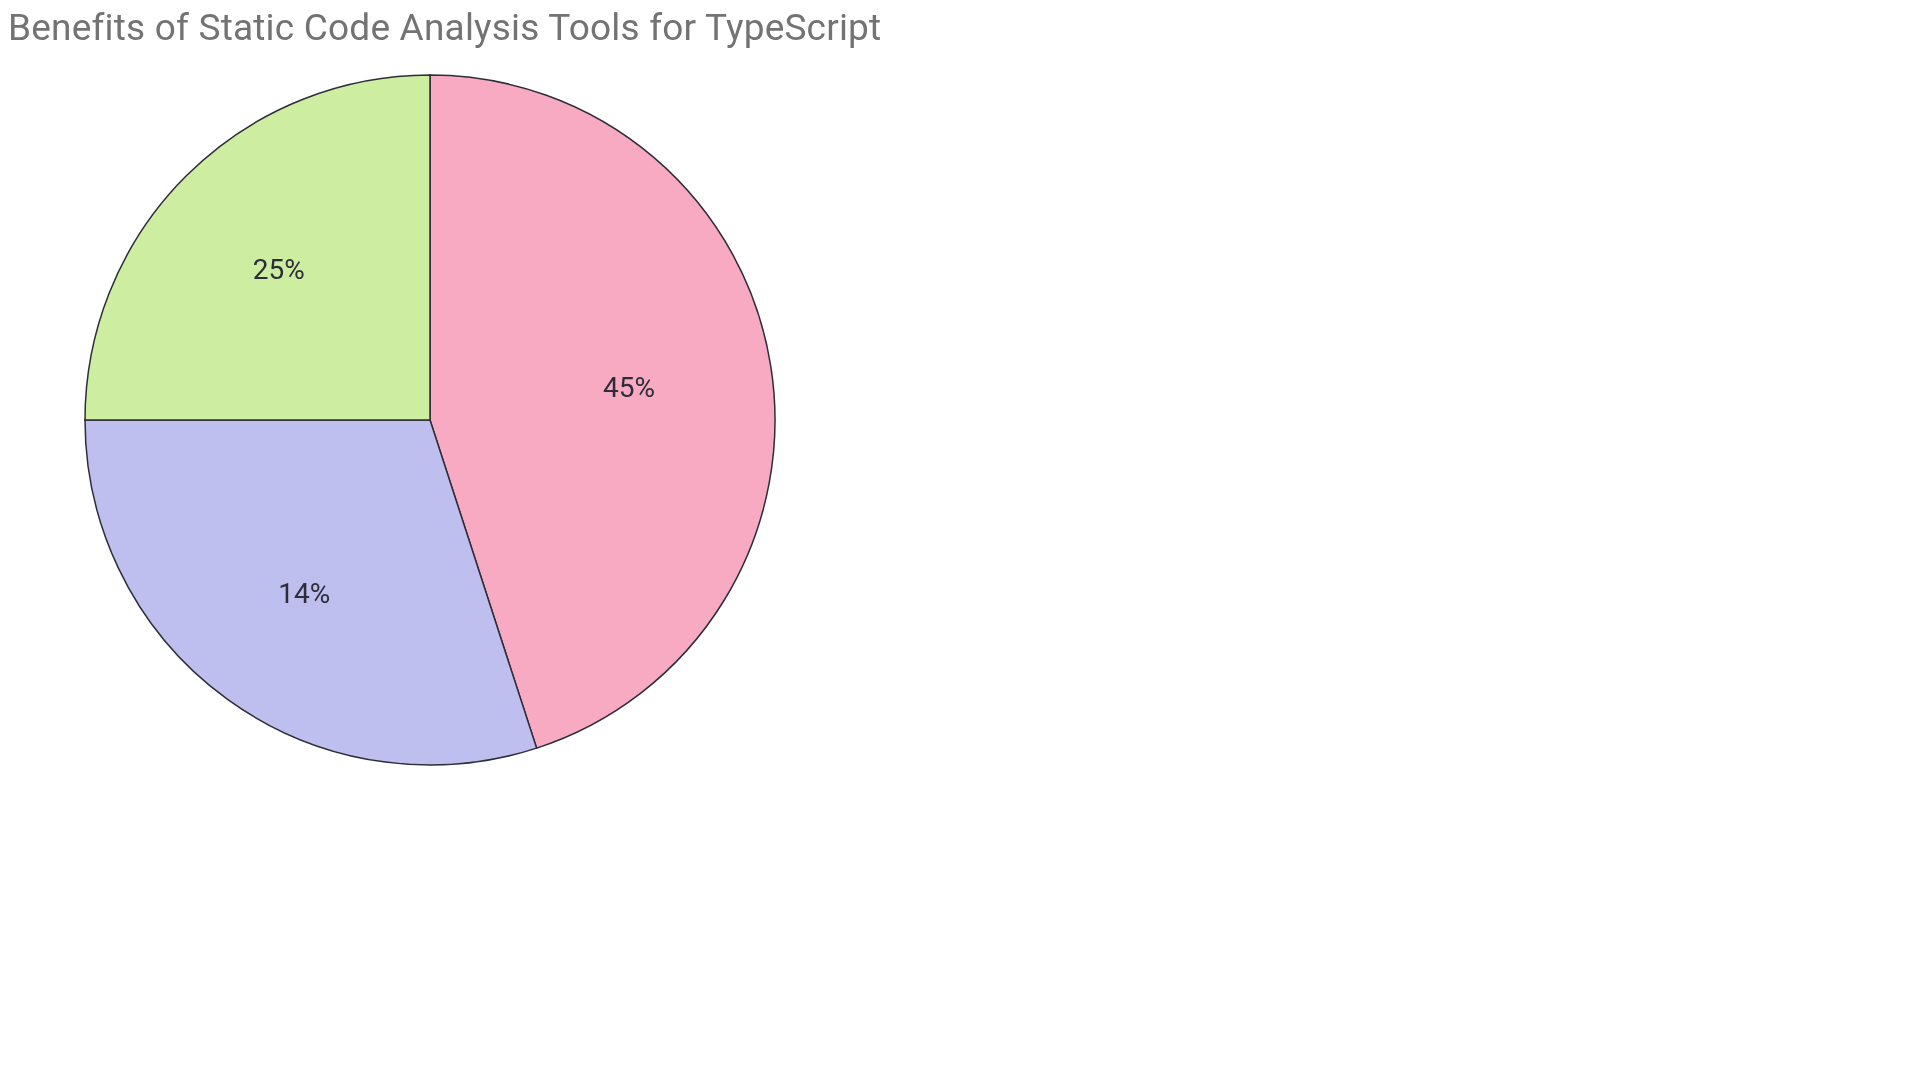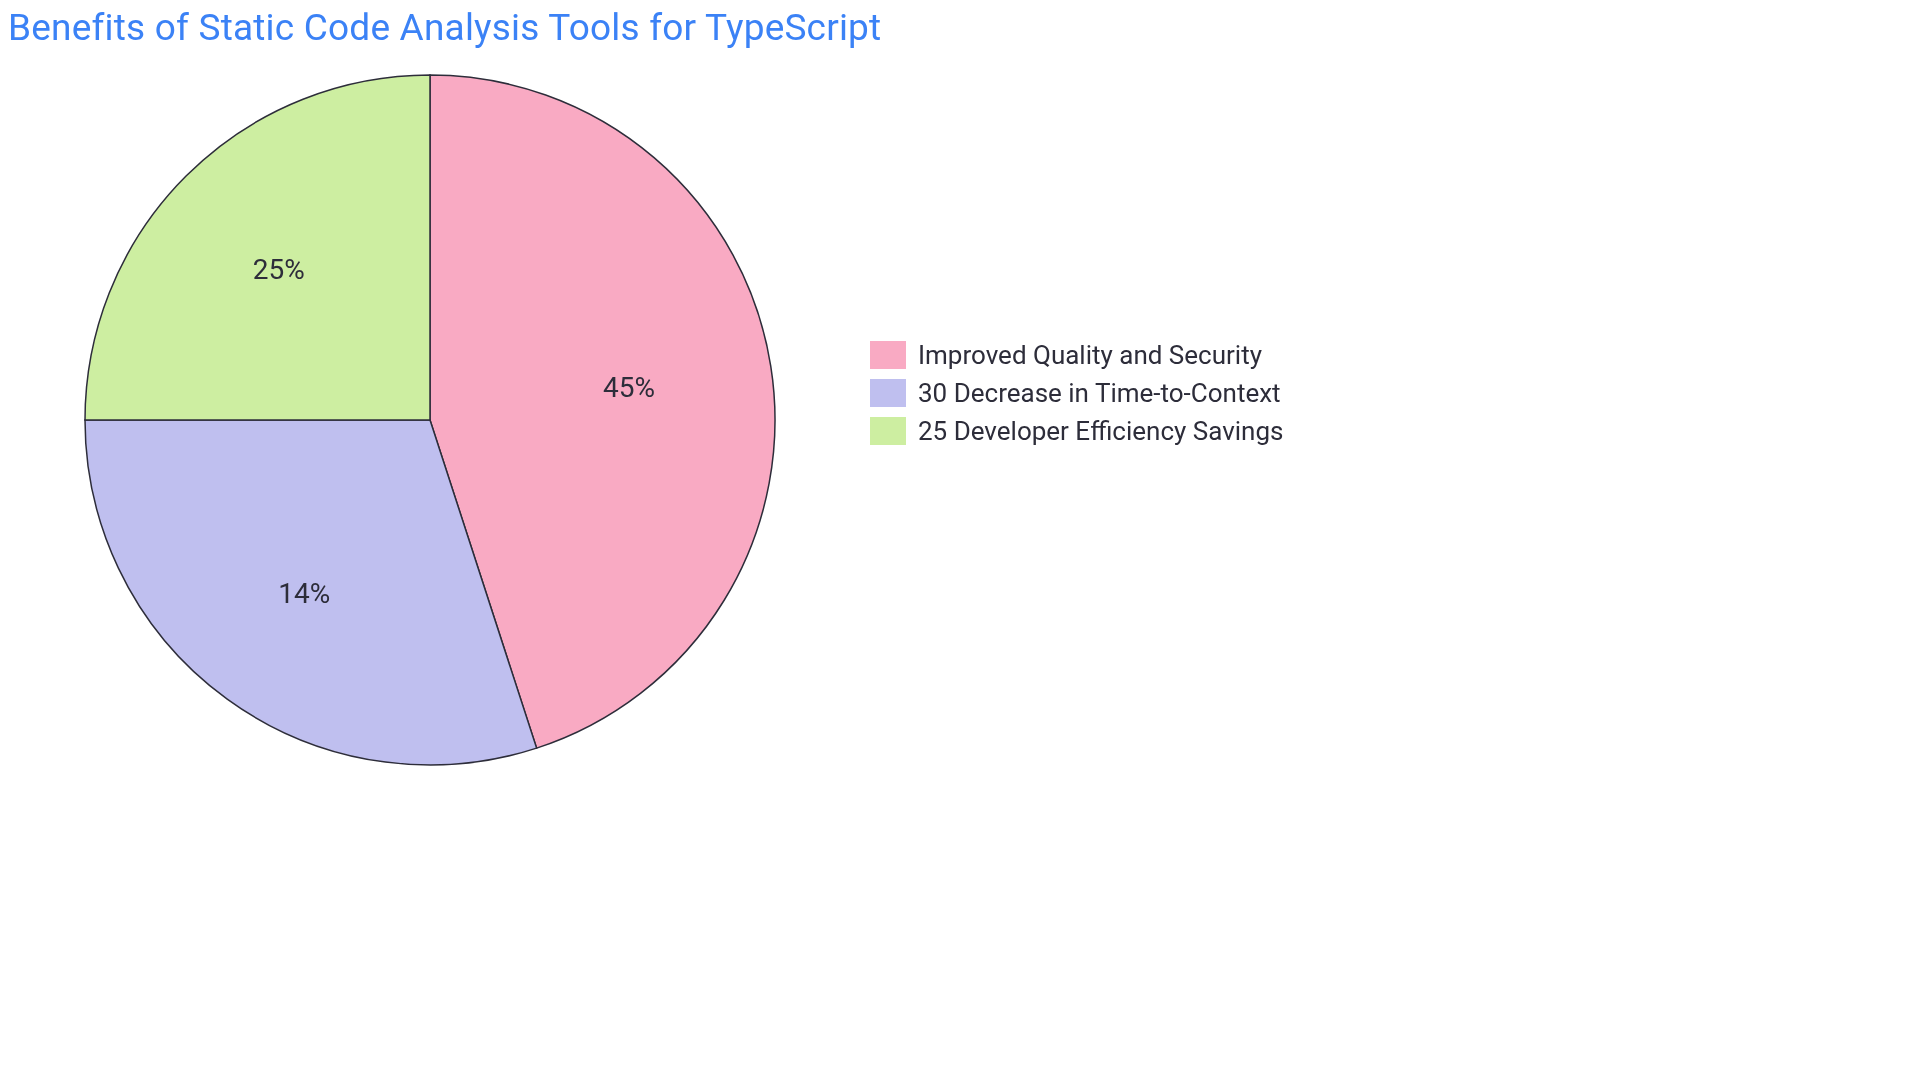--- a/index.html
+++ b/index.html
@@ -16,21 +16,21 @@
     width: 1440px;
     height: 810px;
     position: relative;
   }
   .title {
     position: absolute;
     top: 6px;
     left: 8px;
     font-size: 37px;
     font-weight: 400;
-    color: #3b82f6;
+    color: #737373;
     letter-spacing: 0.2px;
   }
   .chart-area {
     position: absolute;
     top: 70px;
     left: 80px;
     width: 700px;
     height: 700px;
   }
   .pie-svg {
@@ -80,28 +80,14 @@
           <path d="M 350 350 L 5 350.00000000000006 A 345 345 0 0 1 349.99999999999994 5 Z" fill="#cdeea1" stroke="#2d2d3a" stroke-width="1.5"></path>
         </g>
     </svg>
     <div id="slice-labels">
         <div class="slice-label" style="left: 549px; top: 316.539px;">45%</div>
         <div class="slice-label" style="left: 224.273px; top: 523.049px;">14%</div>
         <div class="slice-label" style="left: 198.75px; top: 198.75px;">25%</div>
       </div>
   </div>
 
-  <div class="legend">
-    <div class="legend-item">
-      <div class="legend-swatch" style="background:#f9aac3"></div>
-      <div class="legend-label">Improved Quality and Security</div>
-    </div>
-    <div class="legend-item">
-      <div class="legend-swatch" style="background:#bfbfef"></div>
-      <div class="legend-label">30 Decrease in Time-to-Context</div>
-    </div>
-    <div class="legend-item">
-      <div class="legend-swatch" style="background:#cdeea1"></div>
-      <div class="legend-label">25 Developer Efficiency Savings</div>
-    </div>
-  </div>
 
 </div>
 
 </body></html>

